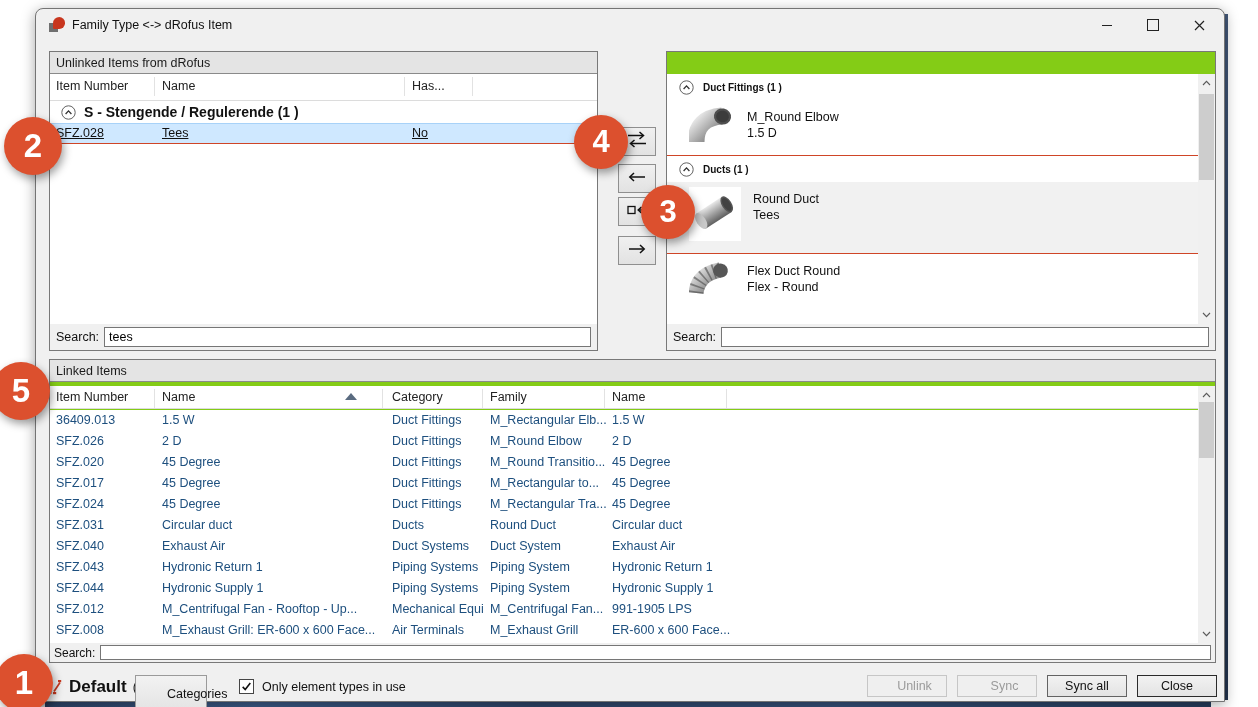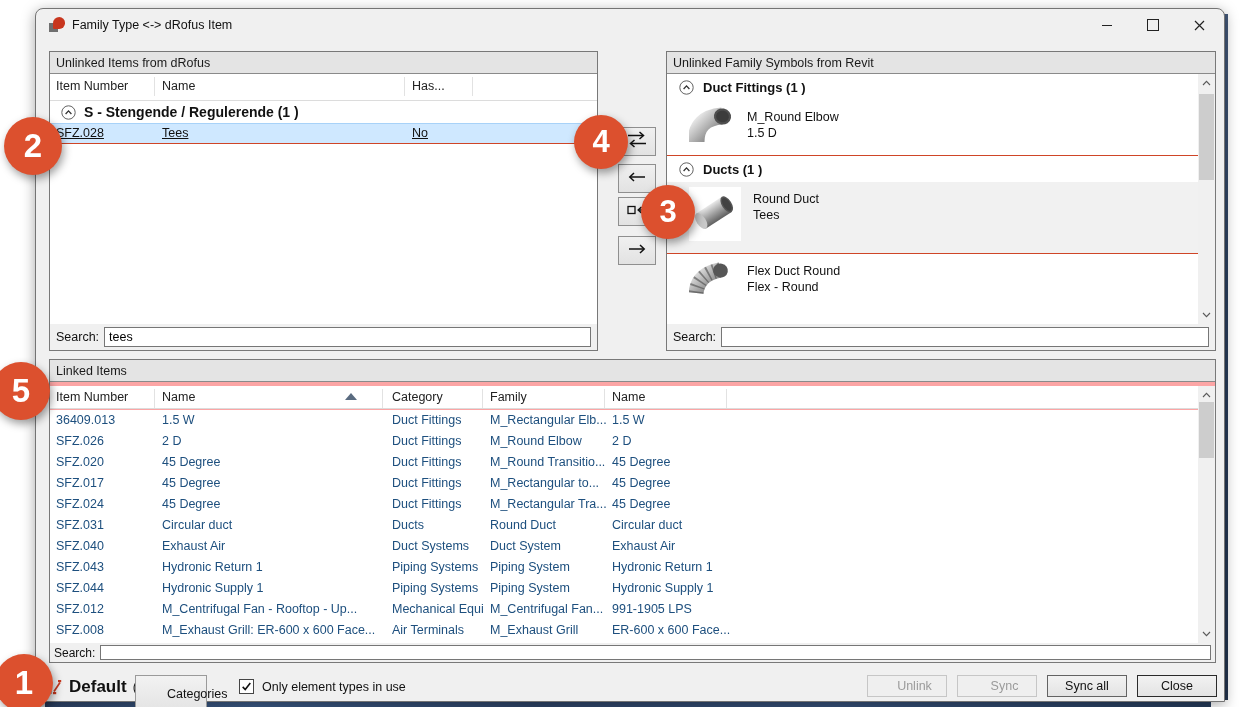--- a/index.html
+++ b/index.html
@@ -20,21 +20,21 @@
   .app-icon{position:absolute;left:13px;top:8px;width:16px;height:16px;}
   .ai-gray{position:absolute;left:0;bottom:1px;width:9px;height:9px;background:#6f6f6f;}
   .ai-red{position:absolute;right:0;top:0;width:12px;height:12px;background:#c8361e;border-radius:55% 50% 50% 12%;}
   .title-text{position:absolute;left:36px;top:9px;font-size:12.5px;color:#111;white-space:nowrap;}
   .win-controls{position:absolute;right:2px;top:0;height:32px;display:flex;}
   .win-btn{width:46px;height:32px;display:flex;align-items:center;justify-content:center;}
   .glyph-min{width:10px;height:1px;background:#222;display:block;}
   .glyph-max{width:10px;height:10px;border:1px solid #222;display:block;}
 
   
-  .panel{position:absolute;background:#fca5a5;border:1px solid #787878;}
+  .panel{position:absolute;background:#84cc16;border:1px solid #787878;}
   .panel-header{position:absolute;left:0;right:0;top:0;height:22px;background:#e4e4e4;
     border-bottom:1px solid #8a8a8a;font-size:12.5px;color:#1a1a1a;line-height:22px;padding-left:6px;box-sizing:border-box;}
   .search-strip{position:absolute;left:0;right:0;bottom:0;height:26px;background:#f0f0f0;
     display:flex;align-items:center;padding:0 6px;gap:5px;box-sizing:border-box;}
   .search-label{font-size:12.5px;color:#111;}
   .search-input{flex:1;height:18px;border:1px solid #767676;font-size:12.5px;padding:0 4px;background:#fff;
     font-family:"Liberation Sans",sans-serif;outline:none;}
 
   .left-panel{left:13px;top:42px;width:547px;height:298px;}
   .lp-body{position:absolute;left:0;right:0;top:22px;bottom:26px;background:#fff;overflow:hidden;}
@@ -53,21 +53,21 @@
   .sel-row span{position:absolute;top:2px;font-size:12.5px;color:#111;white-space:nowrap;text-decoration:underline;}
 
   
   .tbtn{position:absolute;left:582px;width:38px;height:29px;background:linear-gradient(#f0f0f0,#e2e2e2);
     border:1px solid #8f8f8f;display:flex;align-items:center;justify-content:center;box-sizing:border-box;}
 
   .right-panel{left:630px;top:42px;width:548px;height:298px;}
   .rp-body{position:absolute;left:0;right:0;top:22px;bottom:26px;}
   .rp-list{position:absolute;left:0;top:0;right:17px;bottom:0;background:#fff;overflow:hidden;}
   .rp-group{height:26px;display:flex;align-items:center;padding-left:12px;gap:9px;}
-  .rp-group-label{font-size:13px;font-weight:bold;color:#111;}
+  .rp-group-label{font-size:10px;font-weight:bold;color:#111;}
   .rp-item{display:flex;align-items:flex-start;padding:5px 0 0 22px;box-sizing:border-box;}
   .rp-item.underline{border-bottom:1.5px solid #cf4527;}
   .rp-item.selected{background:#f1f1f1;}
   .rp-thumbbox{width:46px;margin-right:12px;flex:0 0 auto;}
   .rp-item.selected .rp-thumbbox{background:#fff;padding:3px;}
   .rp-text{font-size:12.5px;color:#111;line-height:16px;padding-top:4px;white-space:nowrap;}
 
   
   .vscroll{position:absolute;right:0;width:17px;background:#f0f0f0;}
   .rp-scroll{top:0;bottom:0;}
@@ -200,21 +200,20 @@
         </div>
         <div class="tbtn" style="top: 227px;">
           <span><svg width="22" height="14" viewBox="0 0 22 14">
               <path d="M3 7 H18" stroke="#111" stroke-width="1.5" fill="none"></path>
               <path d="M14 3 L18.2 7 L14 11" stroke="#111" stroke-width="1.5" fill="none"></path>
             </svg></span>
         </div>
       </div>
 
     <div class="panel right-panel">
-      <div class="panel-header">Unlinked Family Symbols from Revit</div>
       <div class="rp-body">
         <div class="rp-list" id="rp-list">
             <div class="rp-group">
               <span>
                 <svg class="expander" viewBox="0 0 15 15">
                   <circle cx="7.5" cy="7.5" r="6.7" fill="#fff" stroke="#616161"></circle>
                   <path d="M4.6 9 L7.5 5.9 L10.4 9" fill="none" stroke="#333" stroke-width="1.3"></path>
                 </svg>
               </span>
               <span class="rp-group-label">Duct Fittings (1 )</span>

